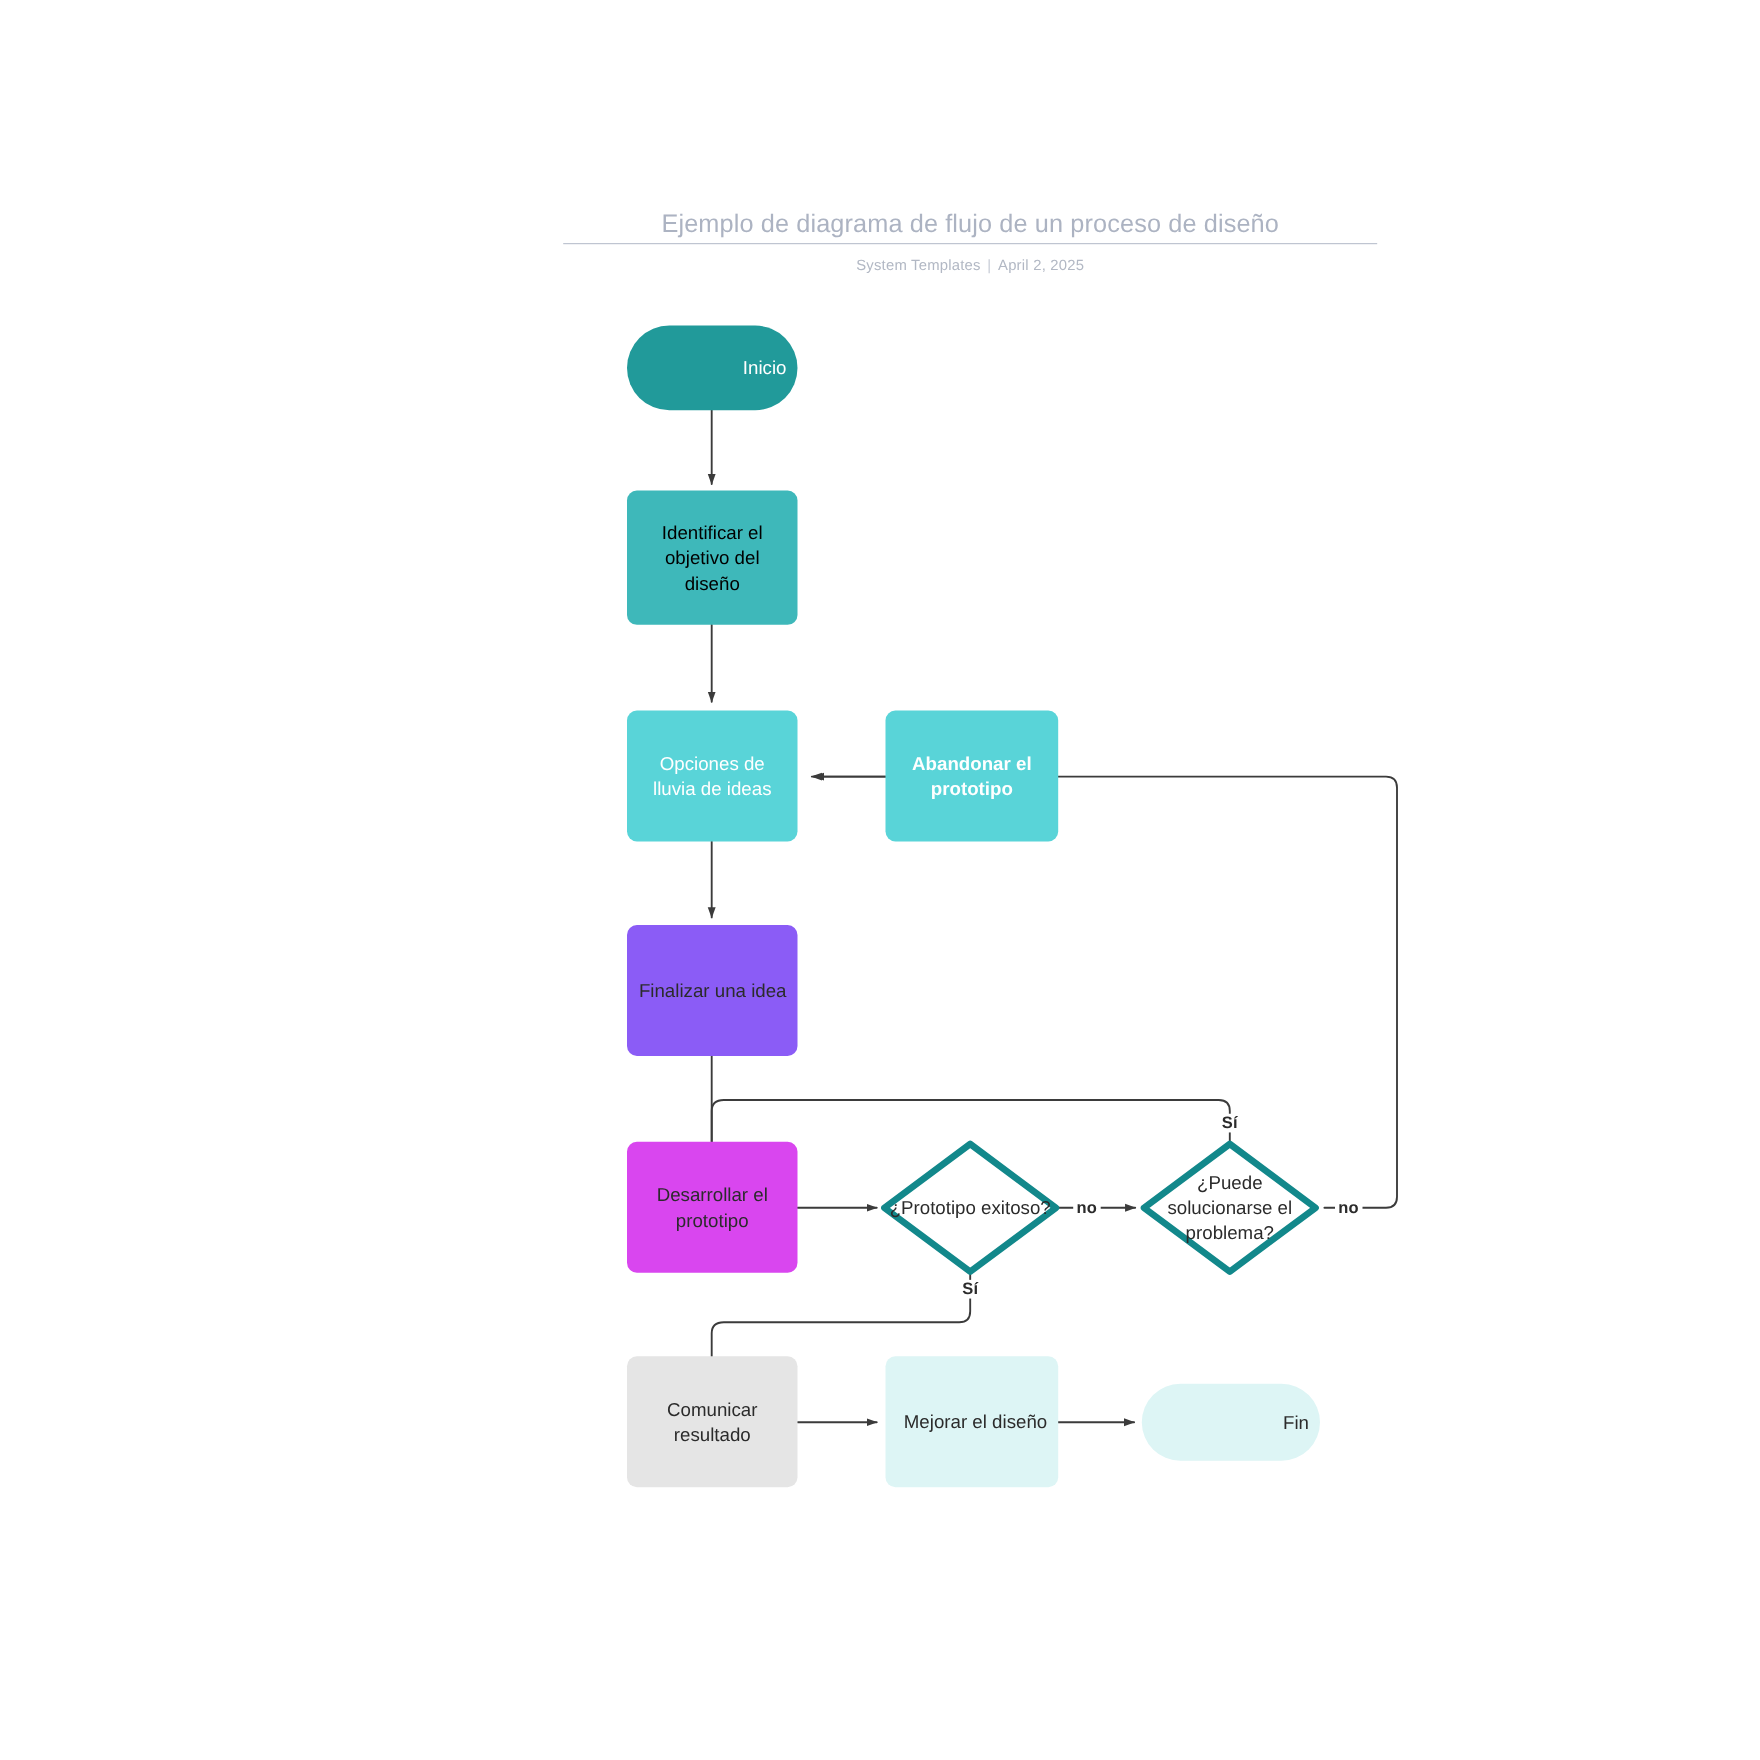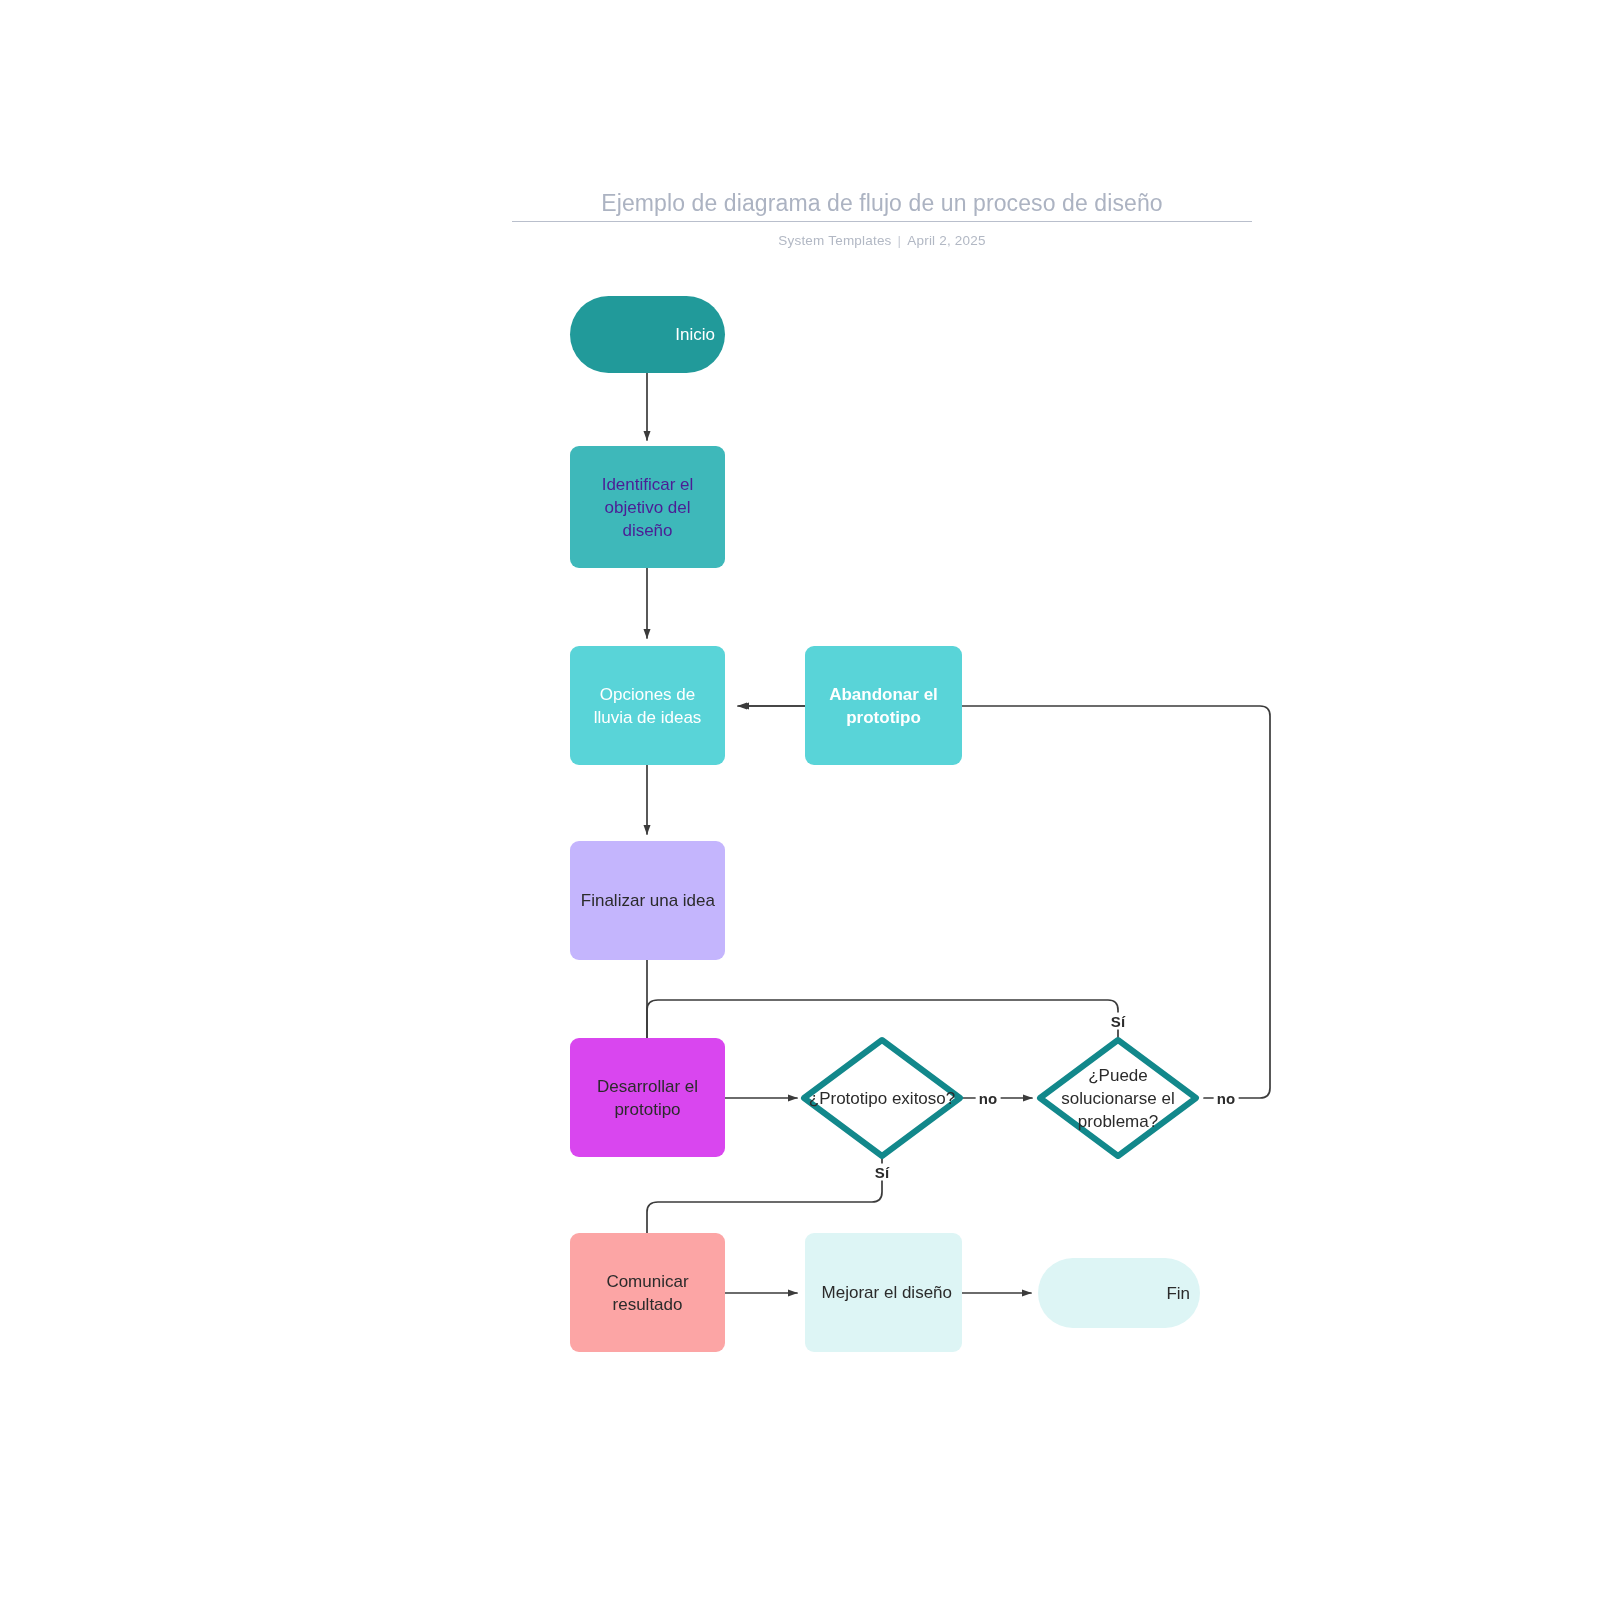--- a/index.html
+++ b/index.html
@@ -156,49 +156,49 @@
     <g fill="#FFFFFF" stroke="#12888B" stroke-width="6" stroke-linejoin="round">
       <path d="M882,1040 L960,1098 L882,1156 L804,1098 Z"></path>
       <path d="M1118,1040 L1196,1098 L1118,1156 L1040,1098 Z"></path>
     </g>
   </svg>
 
   <div class="node pill" style="left:570px; top:296px; width:155px; height:77px; background:#219A9A; color:#ffffff;">
     <span class="lbl">Inicio</span>
   </div>
 
-  <div class="node" style="left:570px; top:446px; width:155px; height:122px; background:#3EB8BA; color:#4c1d95;">
+  <div class="node" style="left:570px; top:446px; width:155px; height:122px; background:#3EB8BA; color:#000000;">
     <span class="lbl">Identificar el objetivo del diseño</span>
   </div>
 
   <div class="node" style="left:570px; top:646px; width:155px; height:119px; background:#59D4D8; color:#ffffff;">
     <span class="lbl">Opciones de lluvia de ideas</span>
   </div>
 
   <div class="node" style="left:805px; top:646px; width:157px; height:119px; background:#59D4D8; color:#ffffff;font-weight:bold;">
     <span class="lbl">Abandonar el prototipo</span>
   </div>
 
-  <div class="node" style="left:570px; top:841px; width:155px; height:119px; background:#c4b5fd; color:#2b2b2b;">
+  <div class="node" style="left:570px; top:841px; width:155px; height:119px; background:#8b5cf6; color:#2b2b2b;">
     <span class="lbl">Finalizar una idea</span>
   </div>
 
   <div class="node" style="left:570px; top:1038px; width:155px; height:119px; background:#d946ef; color:#2b2b2b;">
     <span class="lbl">Desarrollar el prototipo</span>
   </div>
 
   <div class="diamond-wrap" style="left:804px; top:1040px; width:156px; height:116px;">
     <div class="dlabel">¿Prototipo exitoso?</div>
   </div>
 
   <div class="diamond-wrap" style="left:1040px; top:1040px; width:156px; height:116px;">
     <div class="dlabel">¿Puede solucionarse el problema?</div>
   </div>
 
-  <div class="node" style="left:570px; top:1233px; width:155px; height:119px; background:#fca5a5; color:#2b2b2b;">
+  <div class="node" style="left:570px; top:1233px; width:155px; height:119px; background:#e5e5e5; color:#2b2b2b;">
     <span class="lbl">Comunicar resultado</span>
   </div>
 
   <div class="node" style="left:805px; top:1233px; width:157px; height:119px; background:#DDF5F5; color:#2b2b2b;">
     <span class="lbl">Mejorar el diseño</span>
   </div>
 
   <div class="node pill" style="left:1038px; top:1258px; width:162px; height:70px; background:#DDF5F5; color:#2b2b2b;">
     <span class="lbl">Fin</span>
   </div>

